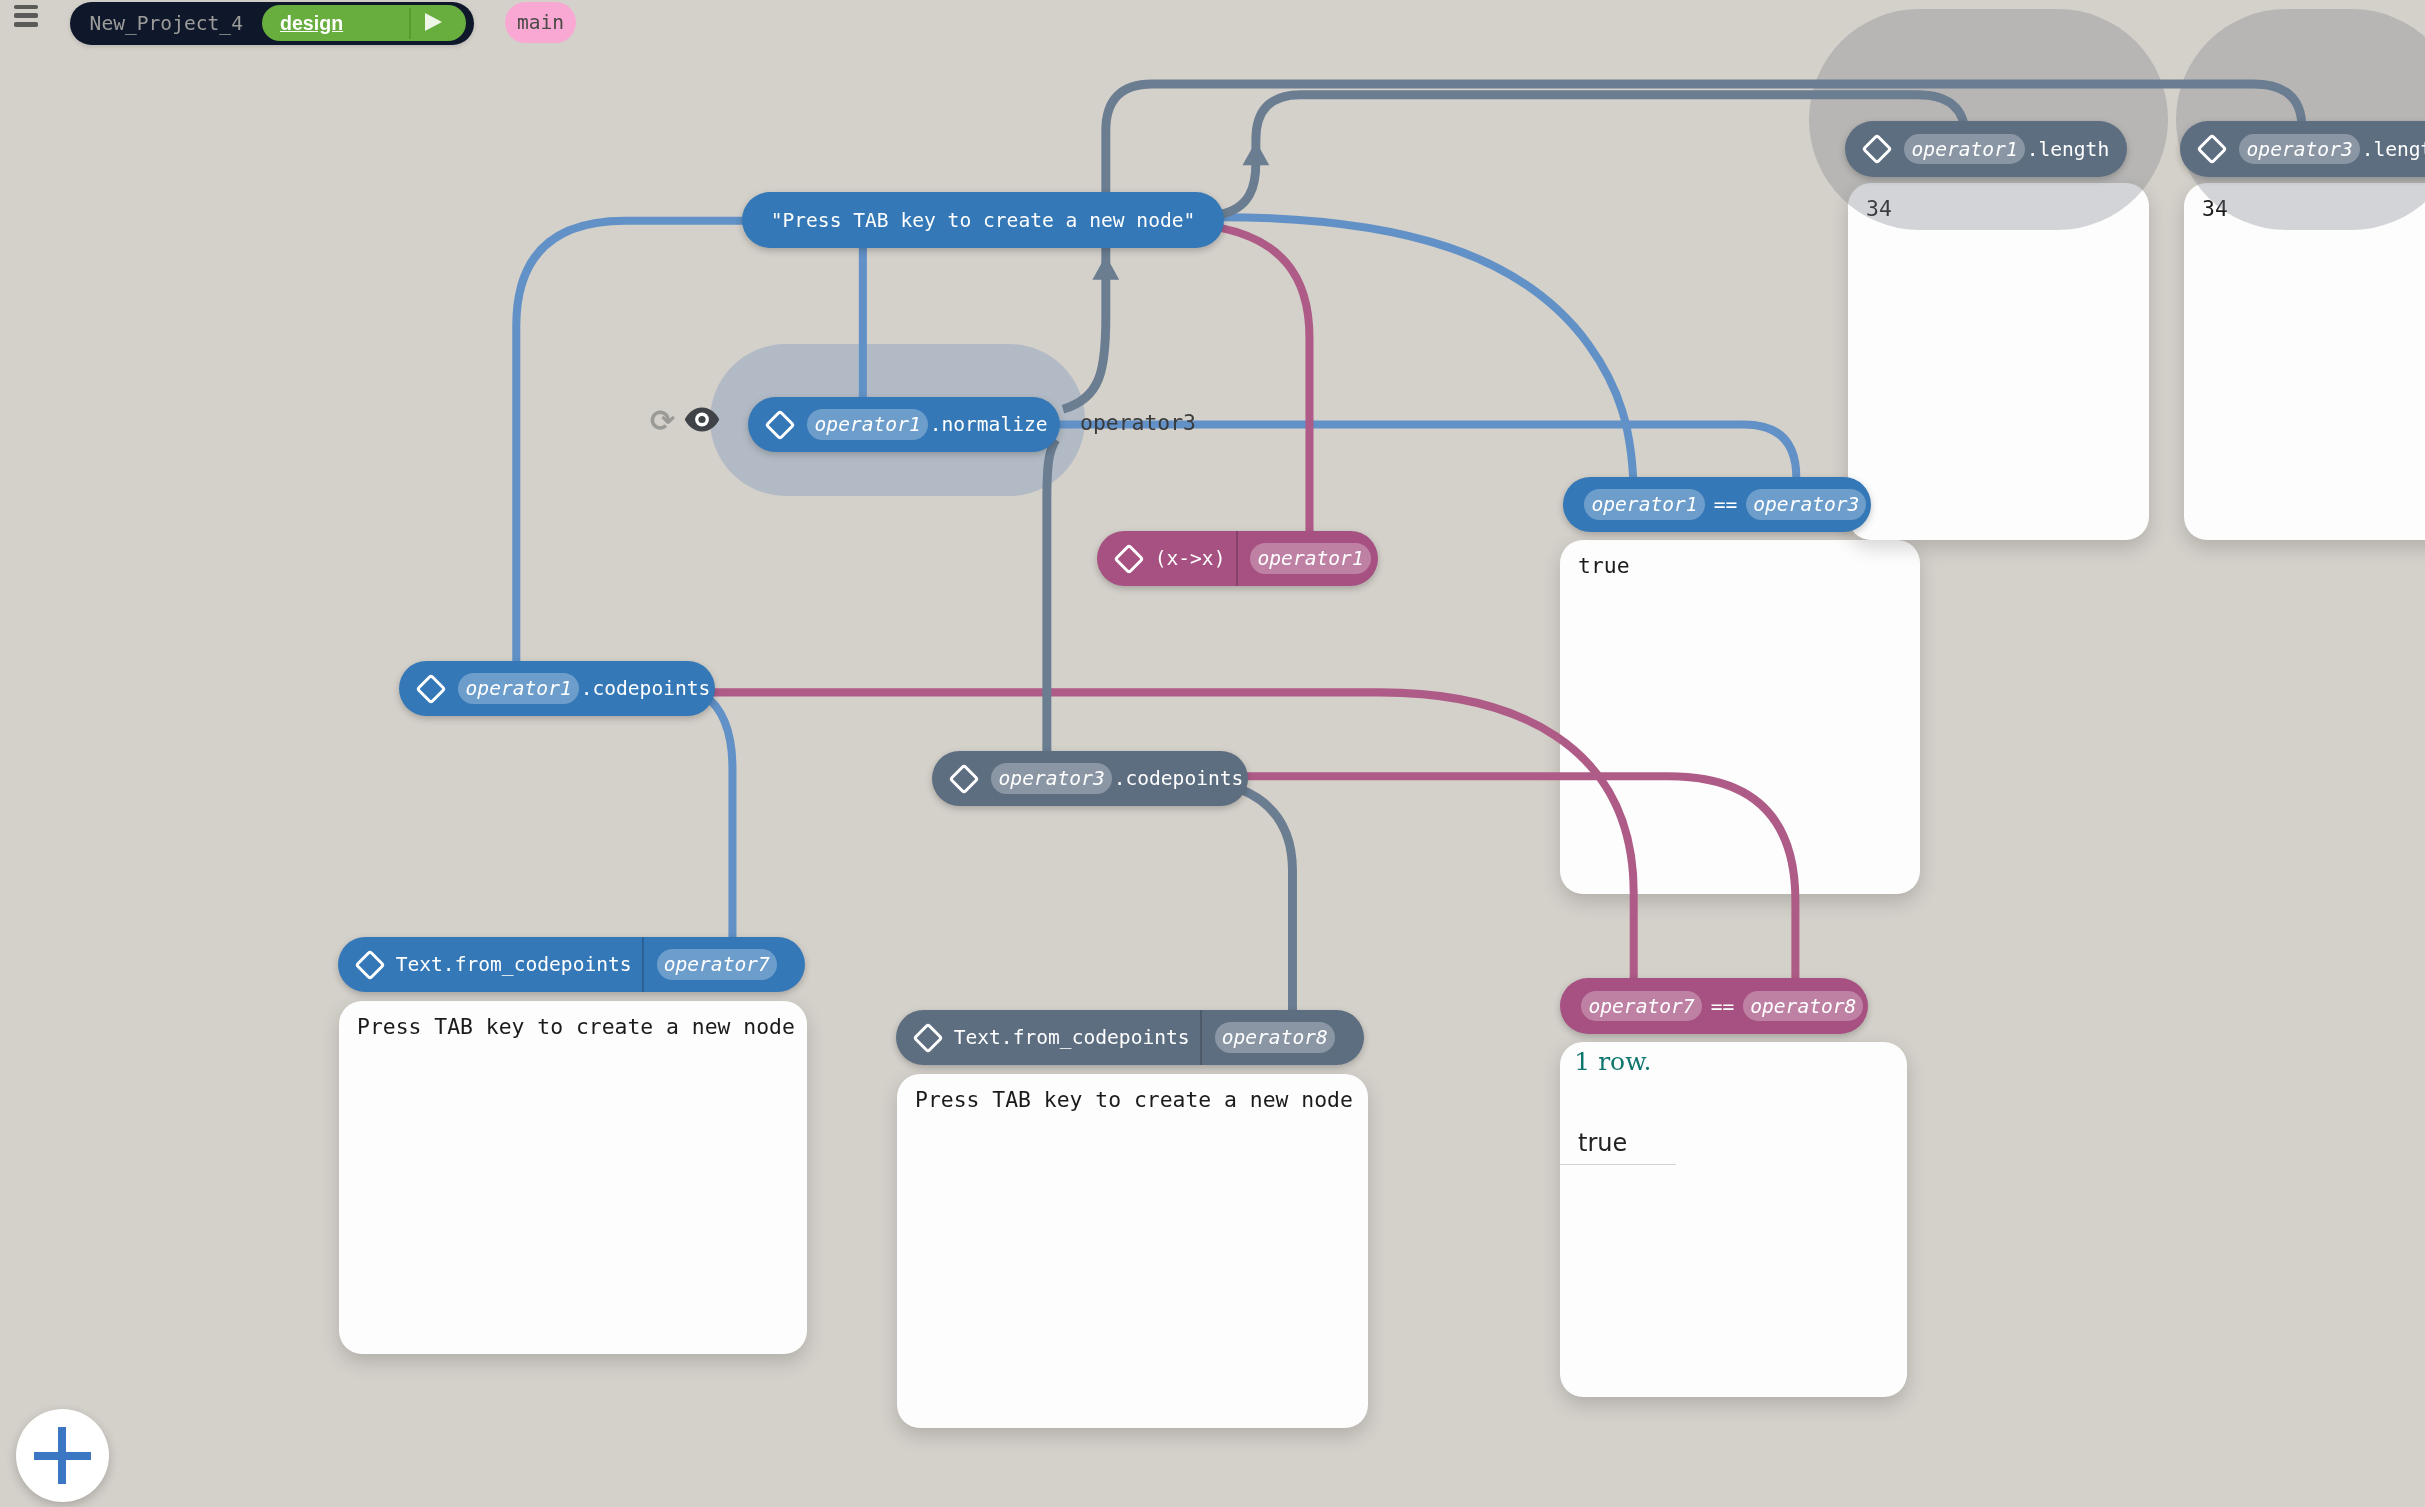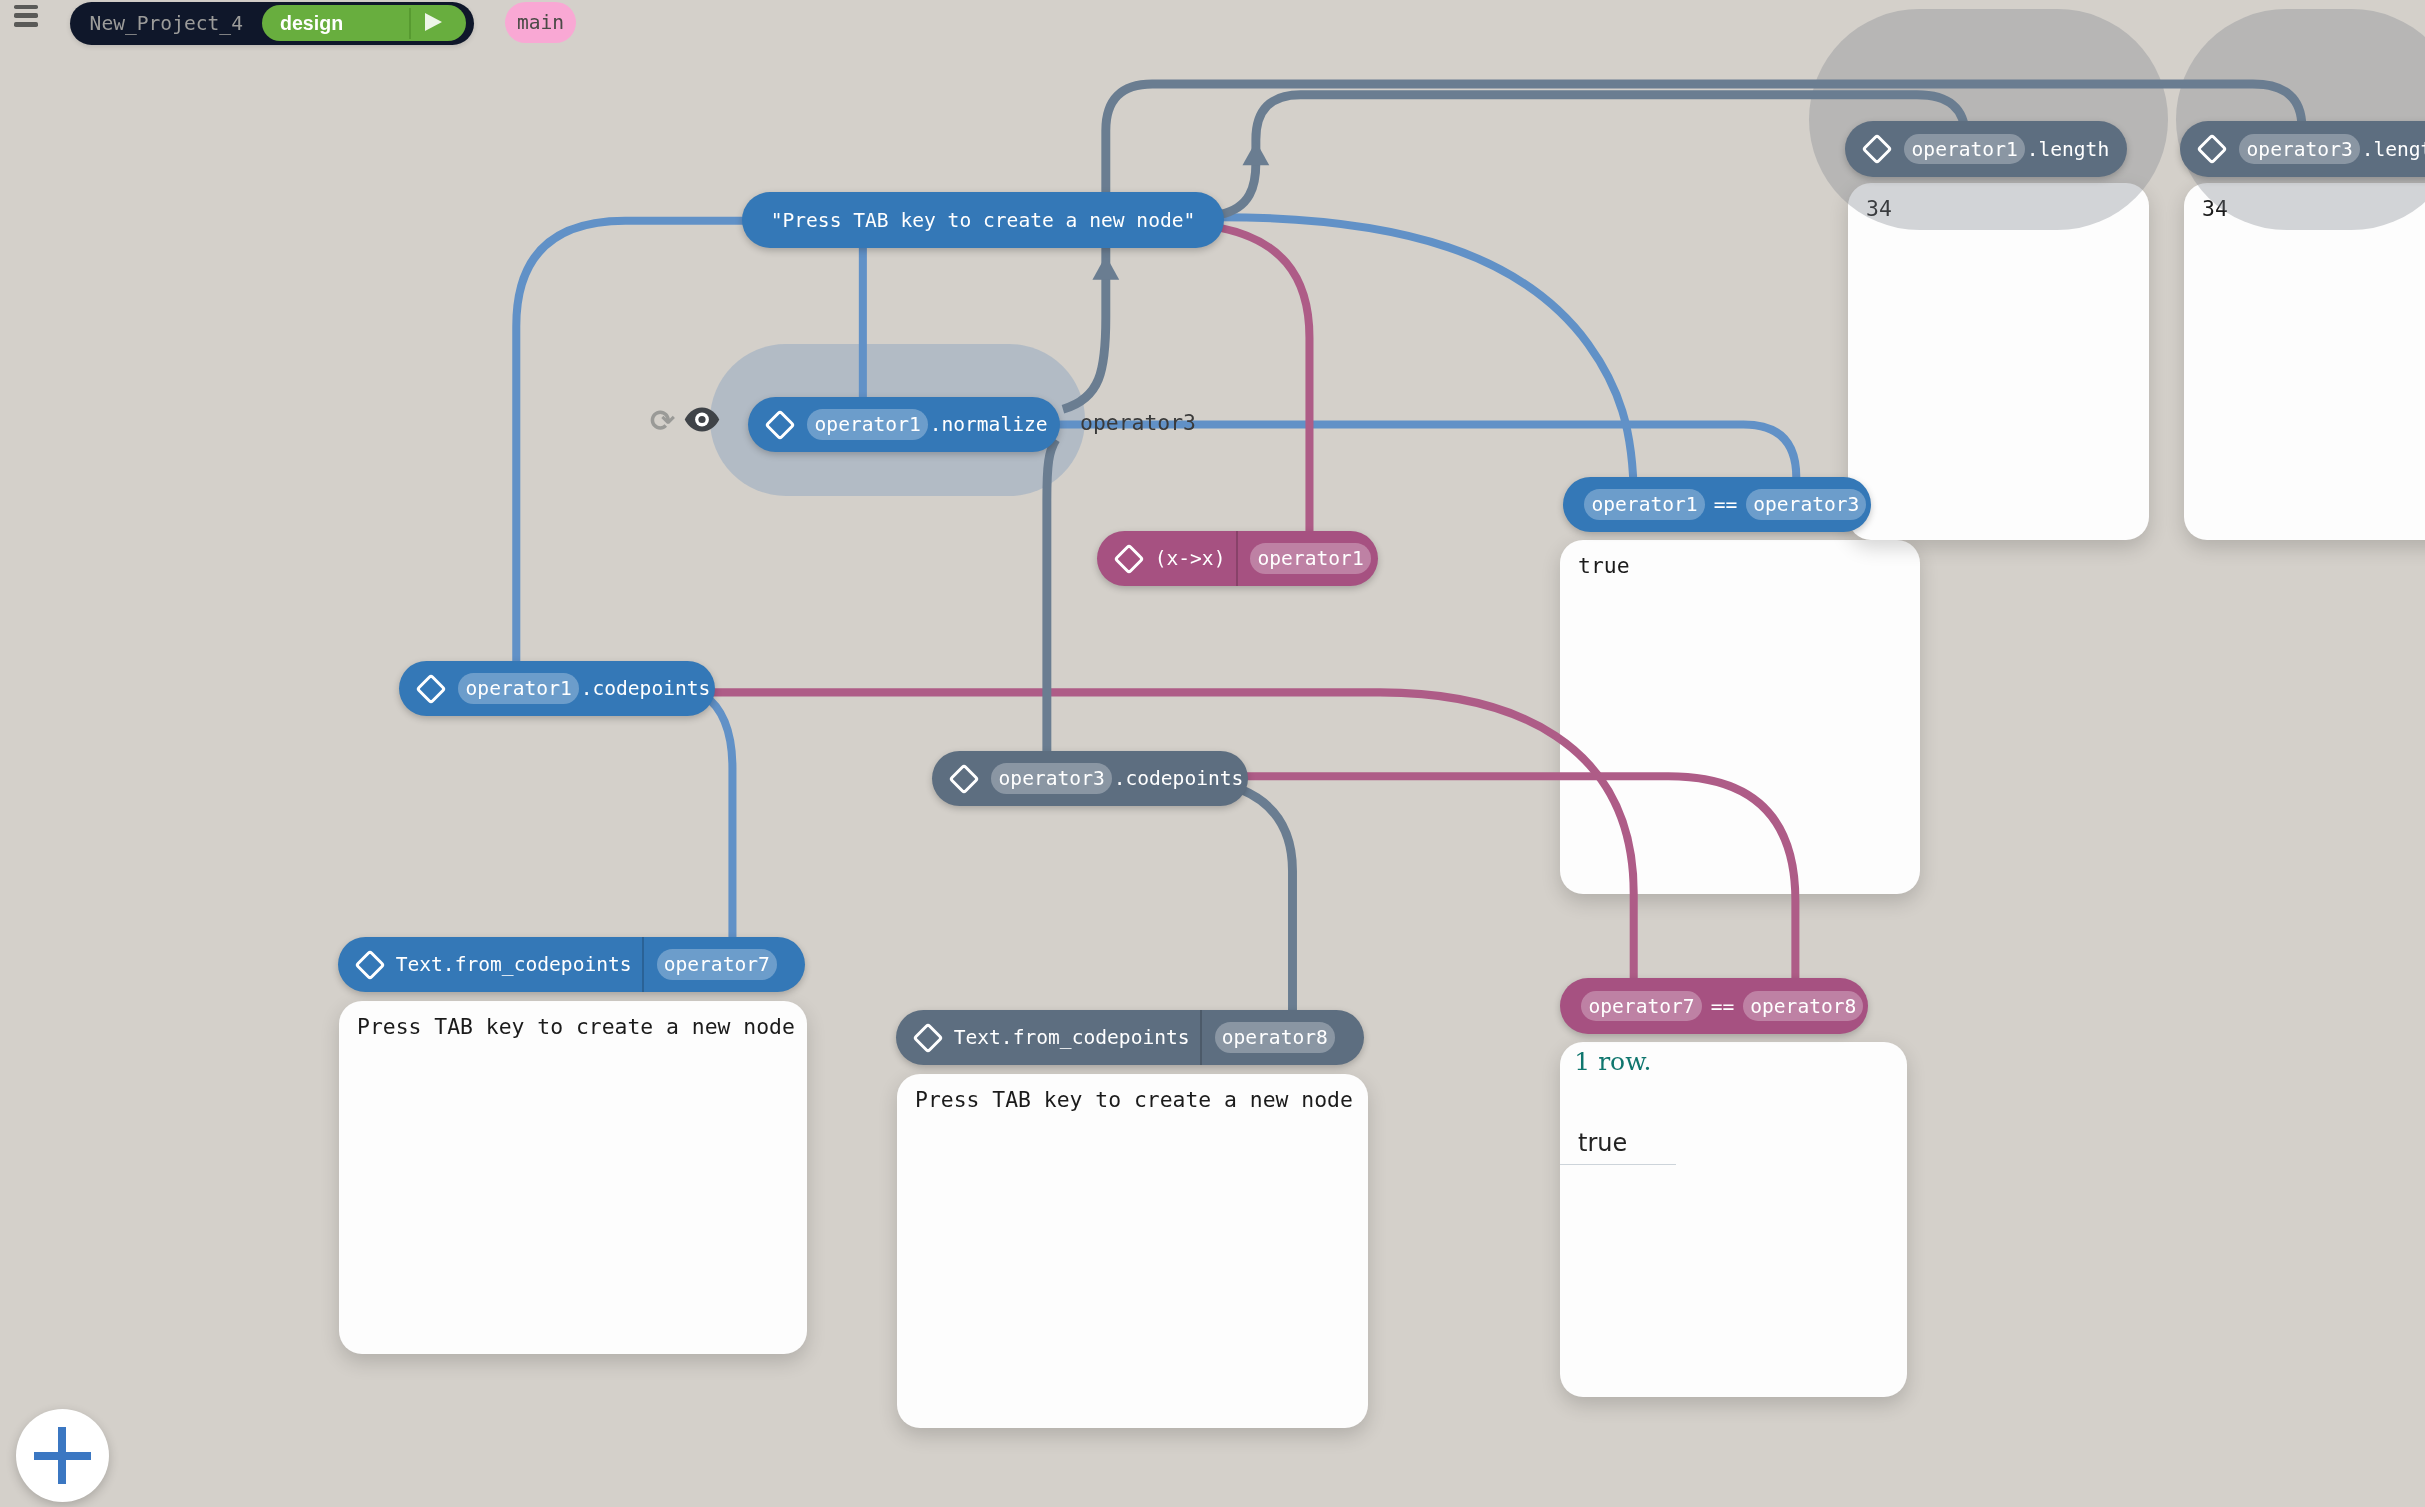--- a/index.html
+++ b/index.html
@@ -11,21 +11,21 @@
     box-shadow:0 7.1px 19.6px rgba(0,0,0,.16);overflow:hidden;
     font:21.4px "DejaVu Sans Mono",monospace;color:#1b1b1b;}
   .halo{position:absolute;z-index:2;}
   #edges{position:absolute;left:0;top:0;z-index:3;}
   .node{position:absolute;z-index:4;display:flex;align-items:center;
     border-radius:30px;color:#fff;font:19.6px "DejaVu Sans Mono",monospace;
     padding:0 19.6px;box-sizing:border-box;white-space:nowrap;
     box-shadow:0 2.7px 7.1px rgba(0,0,0,.22);}
   .node.center{justify-content:center;padding:0 9px;}
   .refpill{background:rgba(255,255,255,.28);border-radius:23px;
-    padding:3.6px 7.1px;margin:0 1.8px;}
+    padding:3.6px 7.1px;margin:0 1.8px;font-style:italic;}
   .nodeop{margin:0 7.1px;}
   .vdivider{width:1.8px;align-self:stretch;background:rgba(0,0,0,.18);margin:0 10.7px;flex:none;}
   .diamond{width:16px;height:16px;border:3.1px solid #fff;border-radius:3.6px;
     transform:rotate(45deg);margin:0 14.3px 0 1.8px;flex:none;}
   .cardtext{position:absolute;left:18px;top:12.5px;white-space:pre;}
   .outlabel{position:absolute;z-index:4;font:21.4px "DejaVu Sans Mono",monospace;color:#3a3a3a;}
 
   
   .nodectl{position:absolute;z-index:4;display:flex;align-items:center;gap:9px;}
   .refresh-ic{font:bold 30px "DejaVu Sans",sans-serif;color:#9a9a97;line-height:1;}
@@ -49,21 +49,21 @@
   #topbar{position:absolute;left:0;top:0;z-index:10;width:100%;height:63px;}
   .hamburger{position:absolute;left:14.3px;top:4.5px;width:24px;height:22px;
     display:flex;flex-direction:column;justify-content:space-between;cursor:pointer;}
   .hamburger div{height:4.5px;border-radius:1.8px;background:#5a5a58;}
   .proj-pill{position:absolute;left:70px;top:1.8px;width:404px;height:43px;
     background:#0f172a;border-radius:22px;box-shadow:0 1.8px 5.4px rgba(0,0,0,.12);
     display:flex;align-items:center;}
   .proj-name{margin-left:19.6px;font:19.6px "DejaVu Sans Mono",monospace;color:#9c9c9a;}
   .mode-pill{position:absolute;left:192px;top:3.6px;height:36px;width:204px;
     background:#68ae3e;border-radius:19px;display:flex;align-items:center;}
-  .mode-label{margin-left:18px;font:bold 19.6px "Liberation Sans",sans-serif;color:#fff;}
+  .mode-label{margin-left:18px;font:bold 19.6px "Liberation Sans",sans-serif;color:#fff;text-decoration:underline;}
   .mode-div{position:absolute;left:147px;top:2.7px;bottom:2.7px;width:1.8px;background:#579a30;}
   .play-ic{position:absolute;left:163px;top:8px;width:0;height:0;
     border-left:17px solid #eef6e8;border-top:9.8px solid transparent;border-bottom:9.8px solid transparent;}
   .branch-pill{position:absolute;left:505px;top:1.8px;width:71px;height:41px;
     background:#f9a8d4;border-radius:20.5px;display:flex;align-items:center;justify-content:center;
     font:19.6px "DejaVu Sans Mono",monospace;color:#4a4a46;}
 
   
   #fab{position:absolute;left:16px;top:1409px;z-index:10;width:93px;height:93px;
     border-radius:50%;background:#fff;box-shadow:0 3.6px 10.7px rgba(0,0,0,.2);cursor:pointer;}

